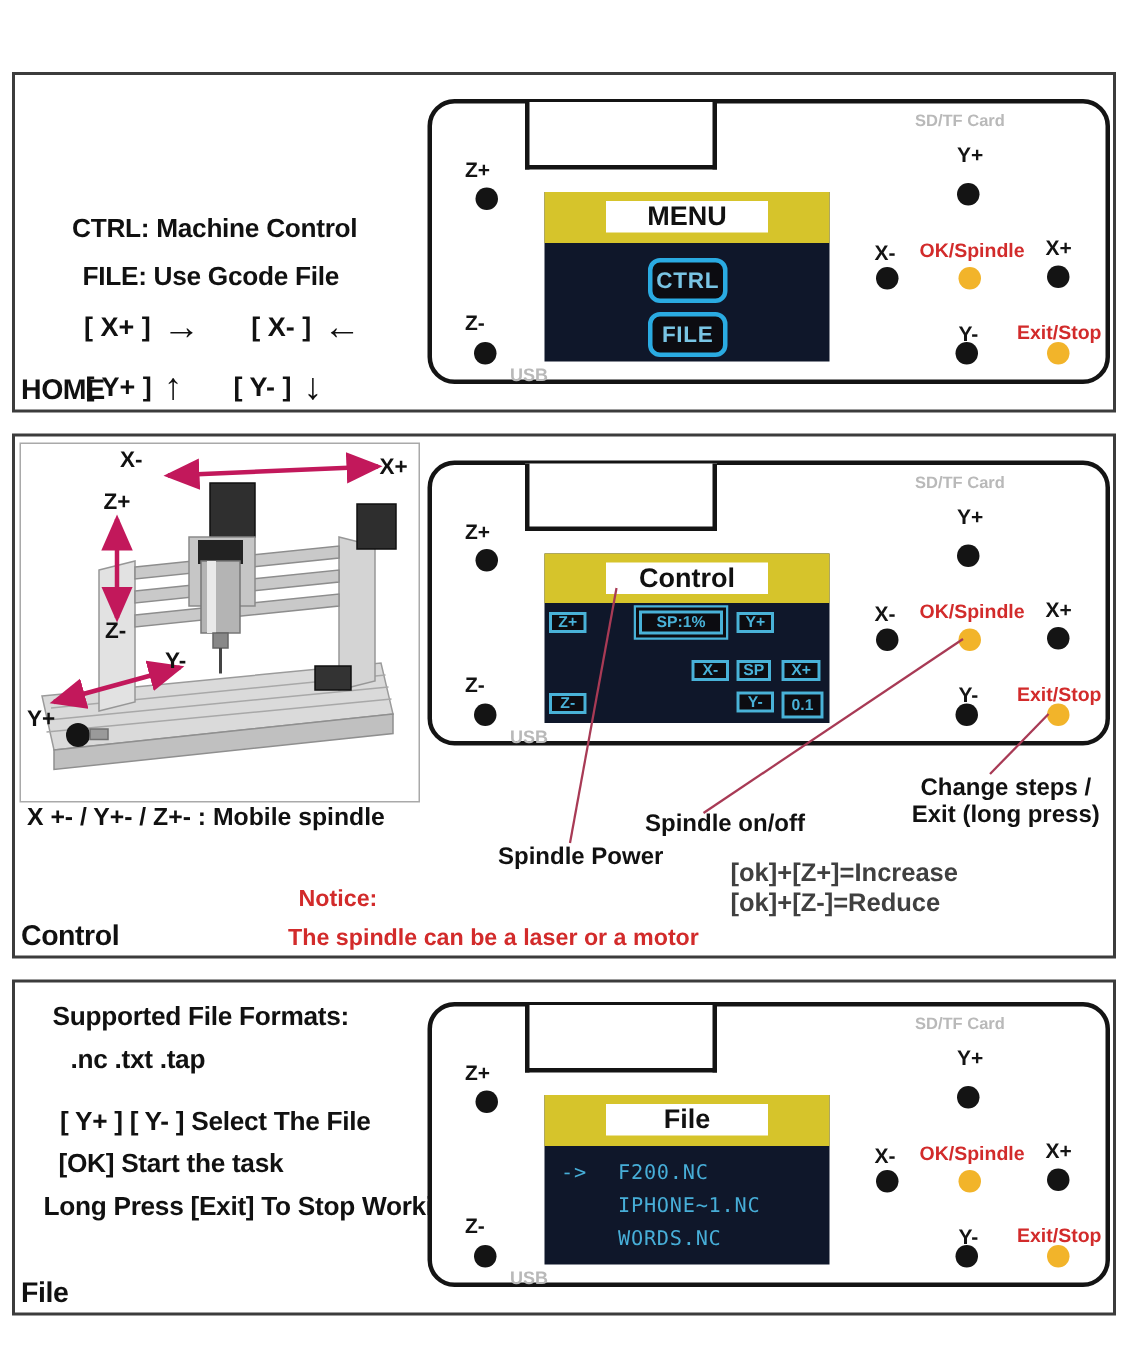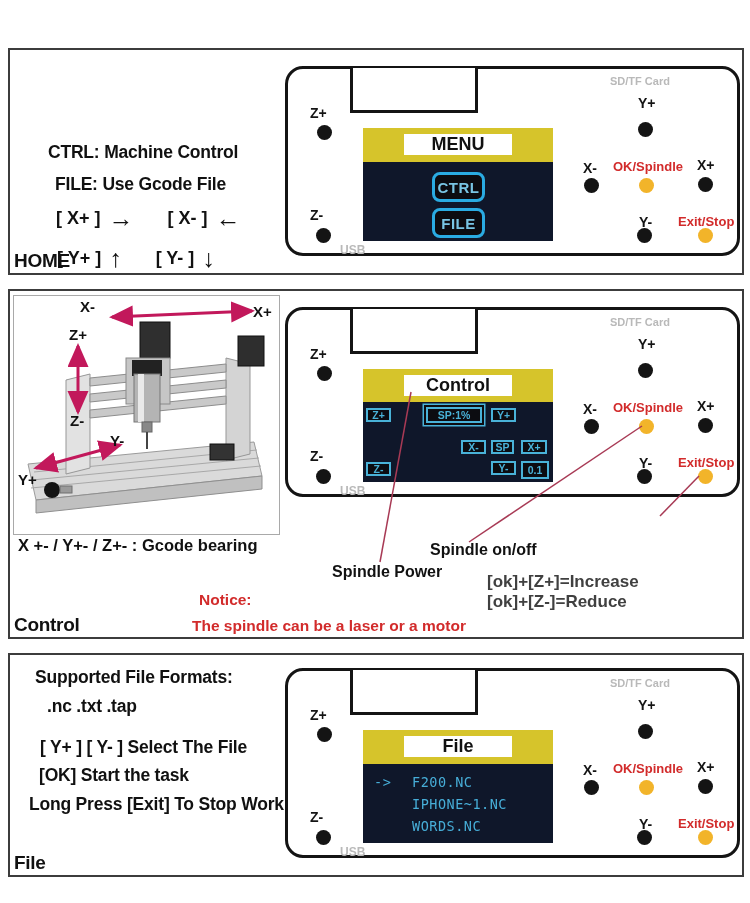--- a/index.html
+++ b/index.html
@@ -138,21 +138,21 @@
         <line x1="22" y1="172" x2="106" y2="149" stroke="#c2185b" stroke-width="3" marker-start="url(#ah)" marker-end="url(#ah)"></line>
       </svg>
       <div class="axlab" style="left:66px;top:2px;">X-</div>
       <div class="axlab" style="left:239px;top:7px;">X+</div>
       <div class="axlab" style="left:55px;top:30px;">Z+</div>
       <div class="axlab" style="left:56px;top:116px;">Z-</div>
       <div class="axlab" style="left:96px;top:136px;">Y-</div>
       <div class="axlab" style="left:4px;top:175px;">Y+</div>
     </div>
 
-    <div class="ann" style="left:8px;top:245px;font-size:16.5px;">X +- / Y+- / Z+- : Gcode bearing</div>
+    <div class="ann" style="left:8px;top:245px;font-size:16.5px;">X +- / Y+- / Z+- : Mobile spindle</div>
 
     <div class="board" style="left:275px;top:16px;">
       <div class="notch"></div>
       <div class="graylab" style="left:322px;top:6px;font-size:11px;">SD/TF Card</div>
       <div class="graylab" style="left:52px;top:174px;">USB</div>
       <div class="axis" style="left:22px;top:36px;">Z+</div>
       <div class="dot" style="left:29px;top:56px;"></div>
       <div class="axis" style="left:22px;top:138px;">Z-</div>
       <div class="dot" style="left:28px;top:159px;"></div>
       <div class="axis" style="left:350px;top:26px;">Y+</div>
@@ -184,20 +184,24 @@
     </div>
 
     <svg class="abs" style="left:0;top:0;pointer-events:none;" width="734" height="346" viewBox="0 0 734 346">
       <line x1="401" y1="101" x2="370" y2="271" stroke="#a83a55" stroke-width="1.5"></line>
       <line x1="632" y1="135" x2="459" y2="251" stroke="#a83a55" stroke-width="1.5"></line>
       <line x1="689" y1="185" x2="650" y2="225" stroke="#a83a55" stroke-width="1.5"></line>
     </svg>
 
     <div class="ann" style="left:322px;top:272px;">Spindle Power</div>
     <div class="ann" style="left:420px;top:250px;">Spindle on/off</div>
+    <div class="ann" style="left:588px;top:226px;width:145px;text-align:center;">
+      <div>Change steps /</div>
+      <div>Exit (long press)</div>
+    </div>
     <div class="ann-small" style="left:477px;top:281px;">[ok]+[Z+]=Increase</div>
     <div class="ann-small" style="left:477px;top:301px;">[ok]+[Z-]=Reduce</div>
     <div class="notice" style="left:189px;top:300px;">Notice:</div>
     <div class="notice" style="left:182px;top:326px;">The spindle can be a laser or a motor</div>
 
     <div class="panel-tag">Control</div>
   </div>
 
   <div class="panel" style="top:653px;height:224px;">
     <div class="instr" style="left:25px;top:12px;">Supported File Formats:</div>

